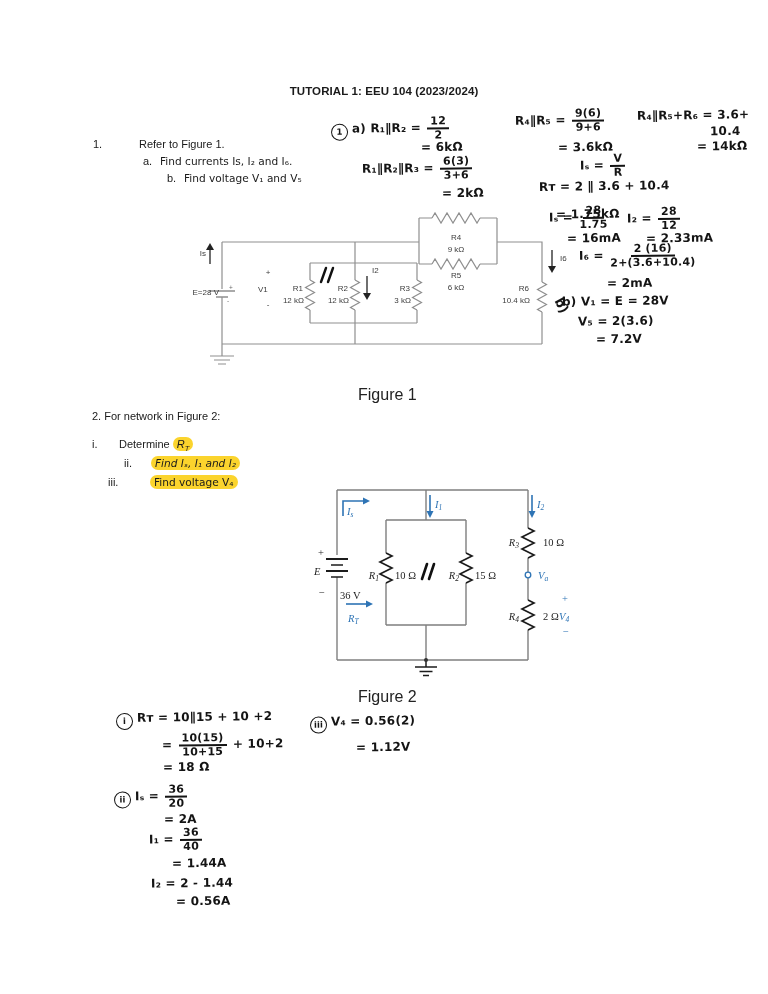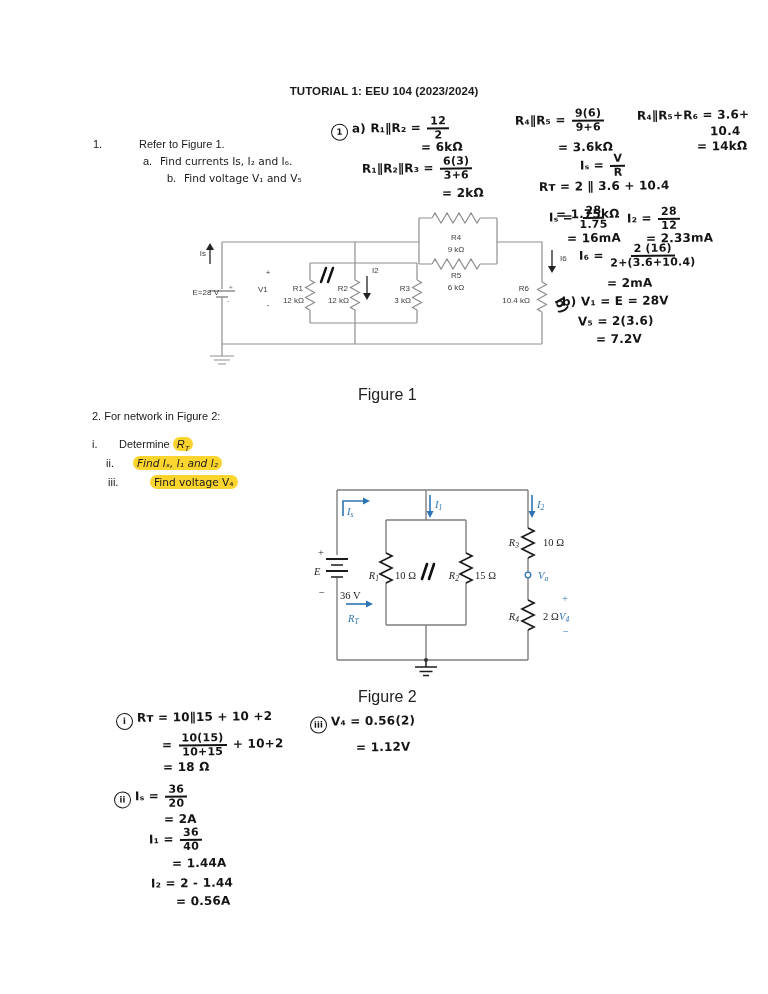--- a/index.html
+++ b/index.html
@@ -171,21 +171,21 @@
       <path d="M143,58 L138,72 M150,58 L145,72"></path>
     </g>
     <text class="hwt" transform="rotate(62 378 95)" x="371" y="99">b)</text>
   </svg>
   <div class="abs cap" style="left:358px;top:386px;">Figure 1</div>
 
   <div class="abs q" style="left:92px;top:410px;">2. For network in Figure 2:</div>
   <div class="abs q" style="left:92px;top:438px;">
     <span class="itemnum" style="width:27px;">i.</span><span>Determine </span><span class="hl it"><span>R</span><sub>T</sub></span>
   </div>
-  <div class="abs q" style="left:106px;top:457px;">
+  <div class="abs q" style="left:124px;top:457px;">
     <span class="itemnum" style="width:27px;">ii.</span><span class="hl it ds">Find Iₛ, I₁ and I₂</span>
   </div>
   <div class="abs q" style="left:108px;top:476px;">
     <span class="itemnum" style="width:42px;">iii.</span><span class="hl ds">Find voltage V₄</span>
   </div>
 
   <svg class="abs" style="left:310px;top:483px;" width="270" height="200" viewBox="0 0 270 200">
     <g stroke="#7f7f7f" stroke-width="1.4" fill="none">
       <path d="M27,7 H218"></path>
       <path d="M27,7 V72"></path>

